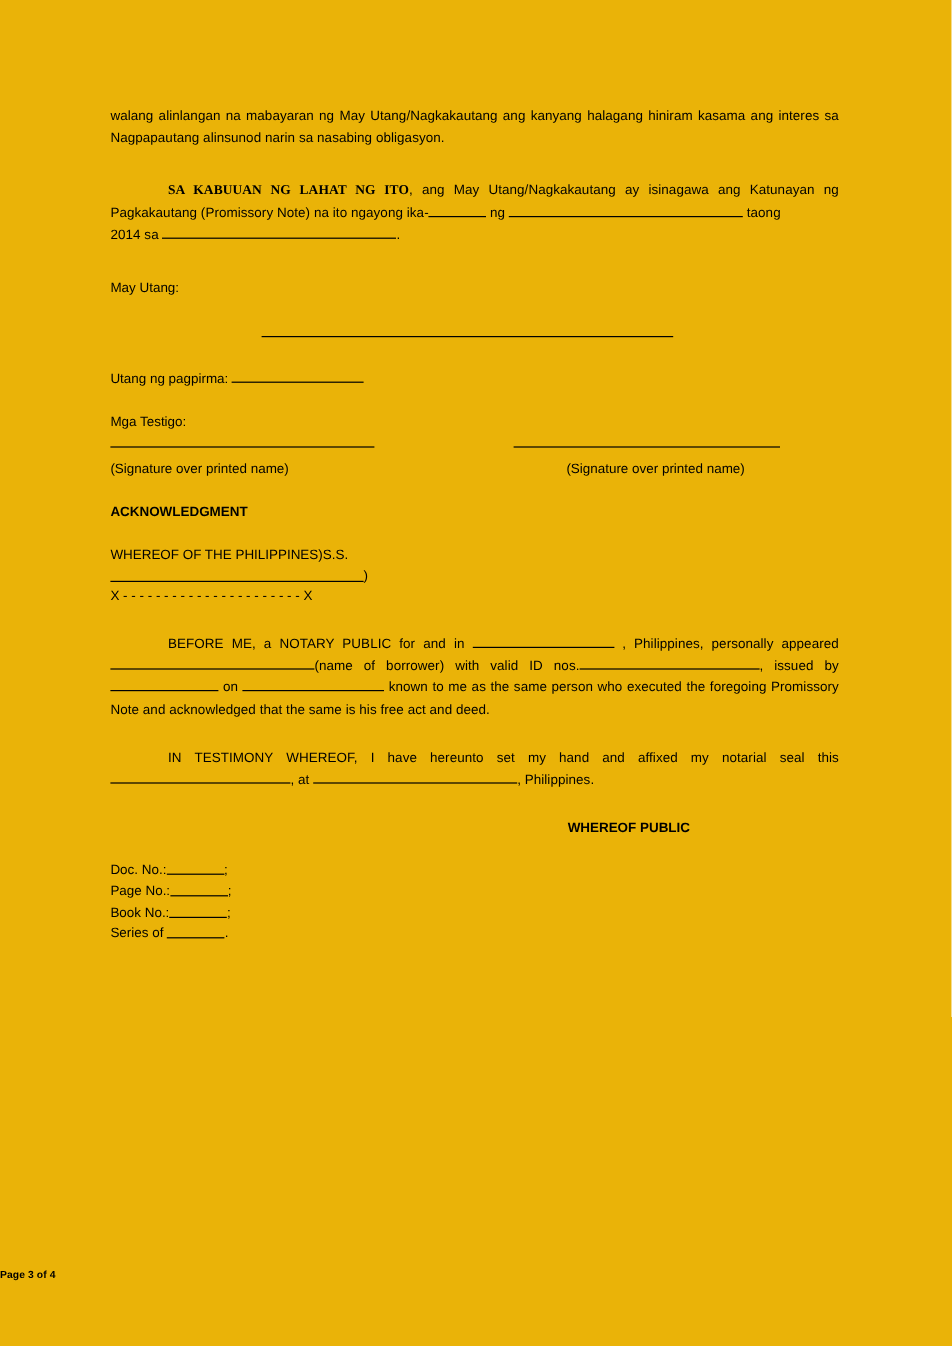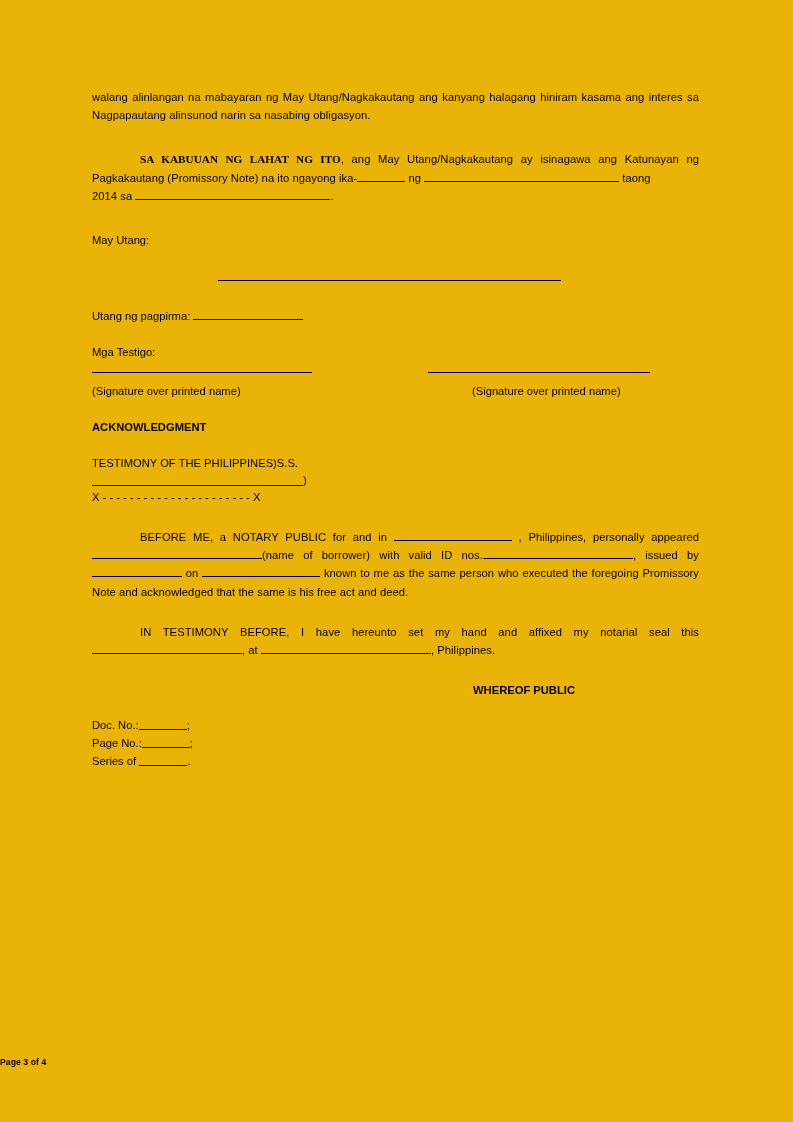--- a/index.html
+++ b/index.html
@@ -193,44 +193,45 @@
       <span class="witness-label-l">(Signature over printed name)</span>
       <span class="witness-label-r">(Signature over printed name)</span>
     </div>
 
     <div class="spacer-18"></div>
 
     <p class="centered bold">ACKNOWLEDGMENT</p>
 
     <div class="spacer-18"></div>
 
-    <div class="rep-line">TESTIMONY OF THE PHILIPPINES)S.S.</div>
+    <div class="rep-line">WHEREOF OF THE PHILIPPINES)S.S.</div>
 
     <div class="rep-underline-row"><span class="rep-ul"></span><span>)</span></div>
 
     <div class="x-row">X - - - - - - - - - - - - - - - - - - - - - - X</div>
 
     <div class="spacer-22"></div>
 
     <p class="para indent"><span>BEFORE ME, a NOTARY PUBLIC for and in </span><span class="ul u-118"></span><span> , Philippines, personally appeared </span><span class="ul u-170"></span><span>(name of borrower) with valid ID nos.</span><span class="ul u-150"></span><span>, issued by </span><span class="ul u-90"></span><span> on </span><span class="ul u-118"></span><span> known to me as the same person who executed the foregoing Promissory Note and acknowledged that the same is his free act and deed.</span></p>
 
     <div class="spacer-22"></div>
 
-    <p class="para indent"><span>IN TESTIMONY BEFORE, I have hereunto set my hand and affixed my notarial seal this </span><span class="ul u-150"></span><span>, at </span><span class="ul u-170"></span><span>, Philippines.</span></p>
+    <p class="para indent"><span>IN TESTIMONY WHEREOF, I have hereunto set my hand and affixed my notarial seal this </span><span class="ul u-150"></span><span>, at </span><span class="ul u-170"></span><span>, Philippines.</span></p>
 
     <div class="spacer-22"></div>
 
     <p class="notary-public-line">WHEREOF PUBLIC</p>
 
     <div class="spacer-18"></div>
 
     <div class="doc-block"><span>Doc. No.:</span><span class="ul u-48"></span><span>;</span></div>
 
     <div class="doc-block"><span>Page No.:</span><span class="ul u-48"></span><span>;</span></div>
 
+    <div class="doc-block"><span>Book No.:</span><span class="ul u-48"></span><span>;</span></div>
 
     <div class="doc-block"><span>Series of </span><span class="ul u-48"></span><span>.</span></div>
 
   </div>
 
   <div class="footer">Page 3 of 4</div>
 
 </div>
 
 </body></html>

